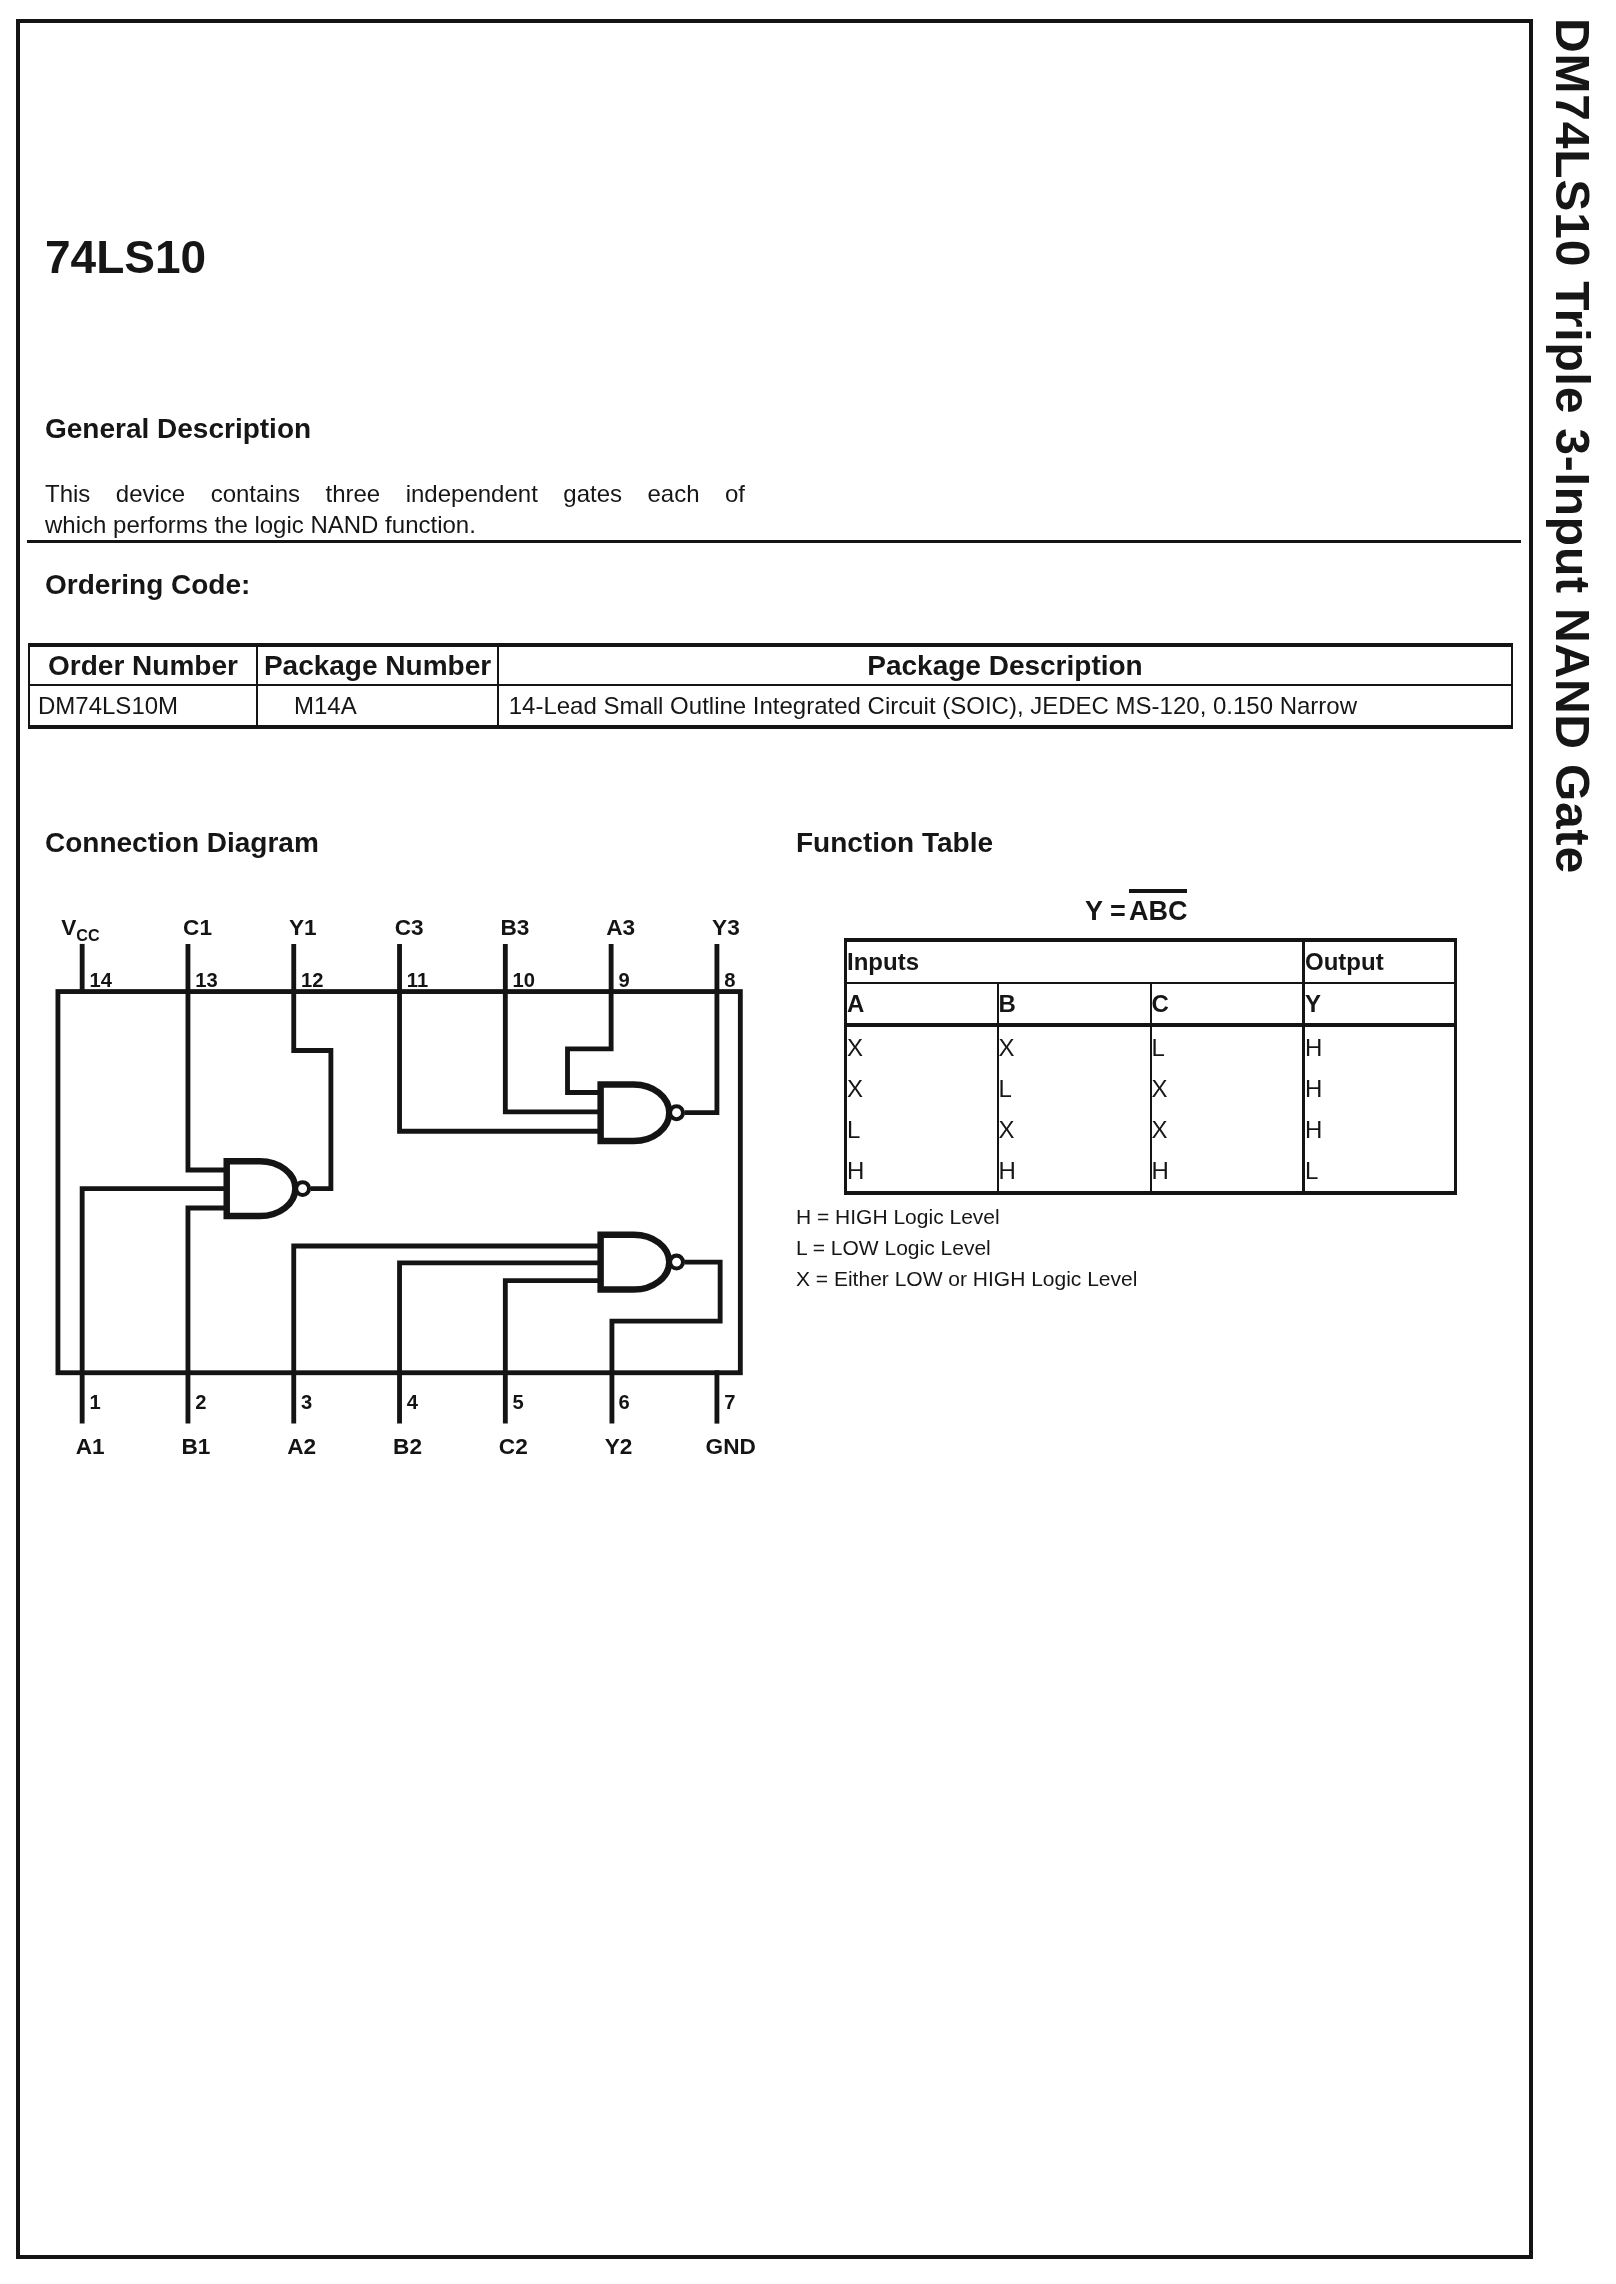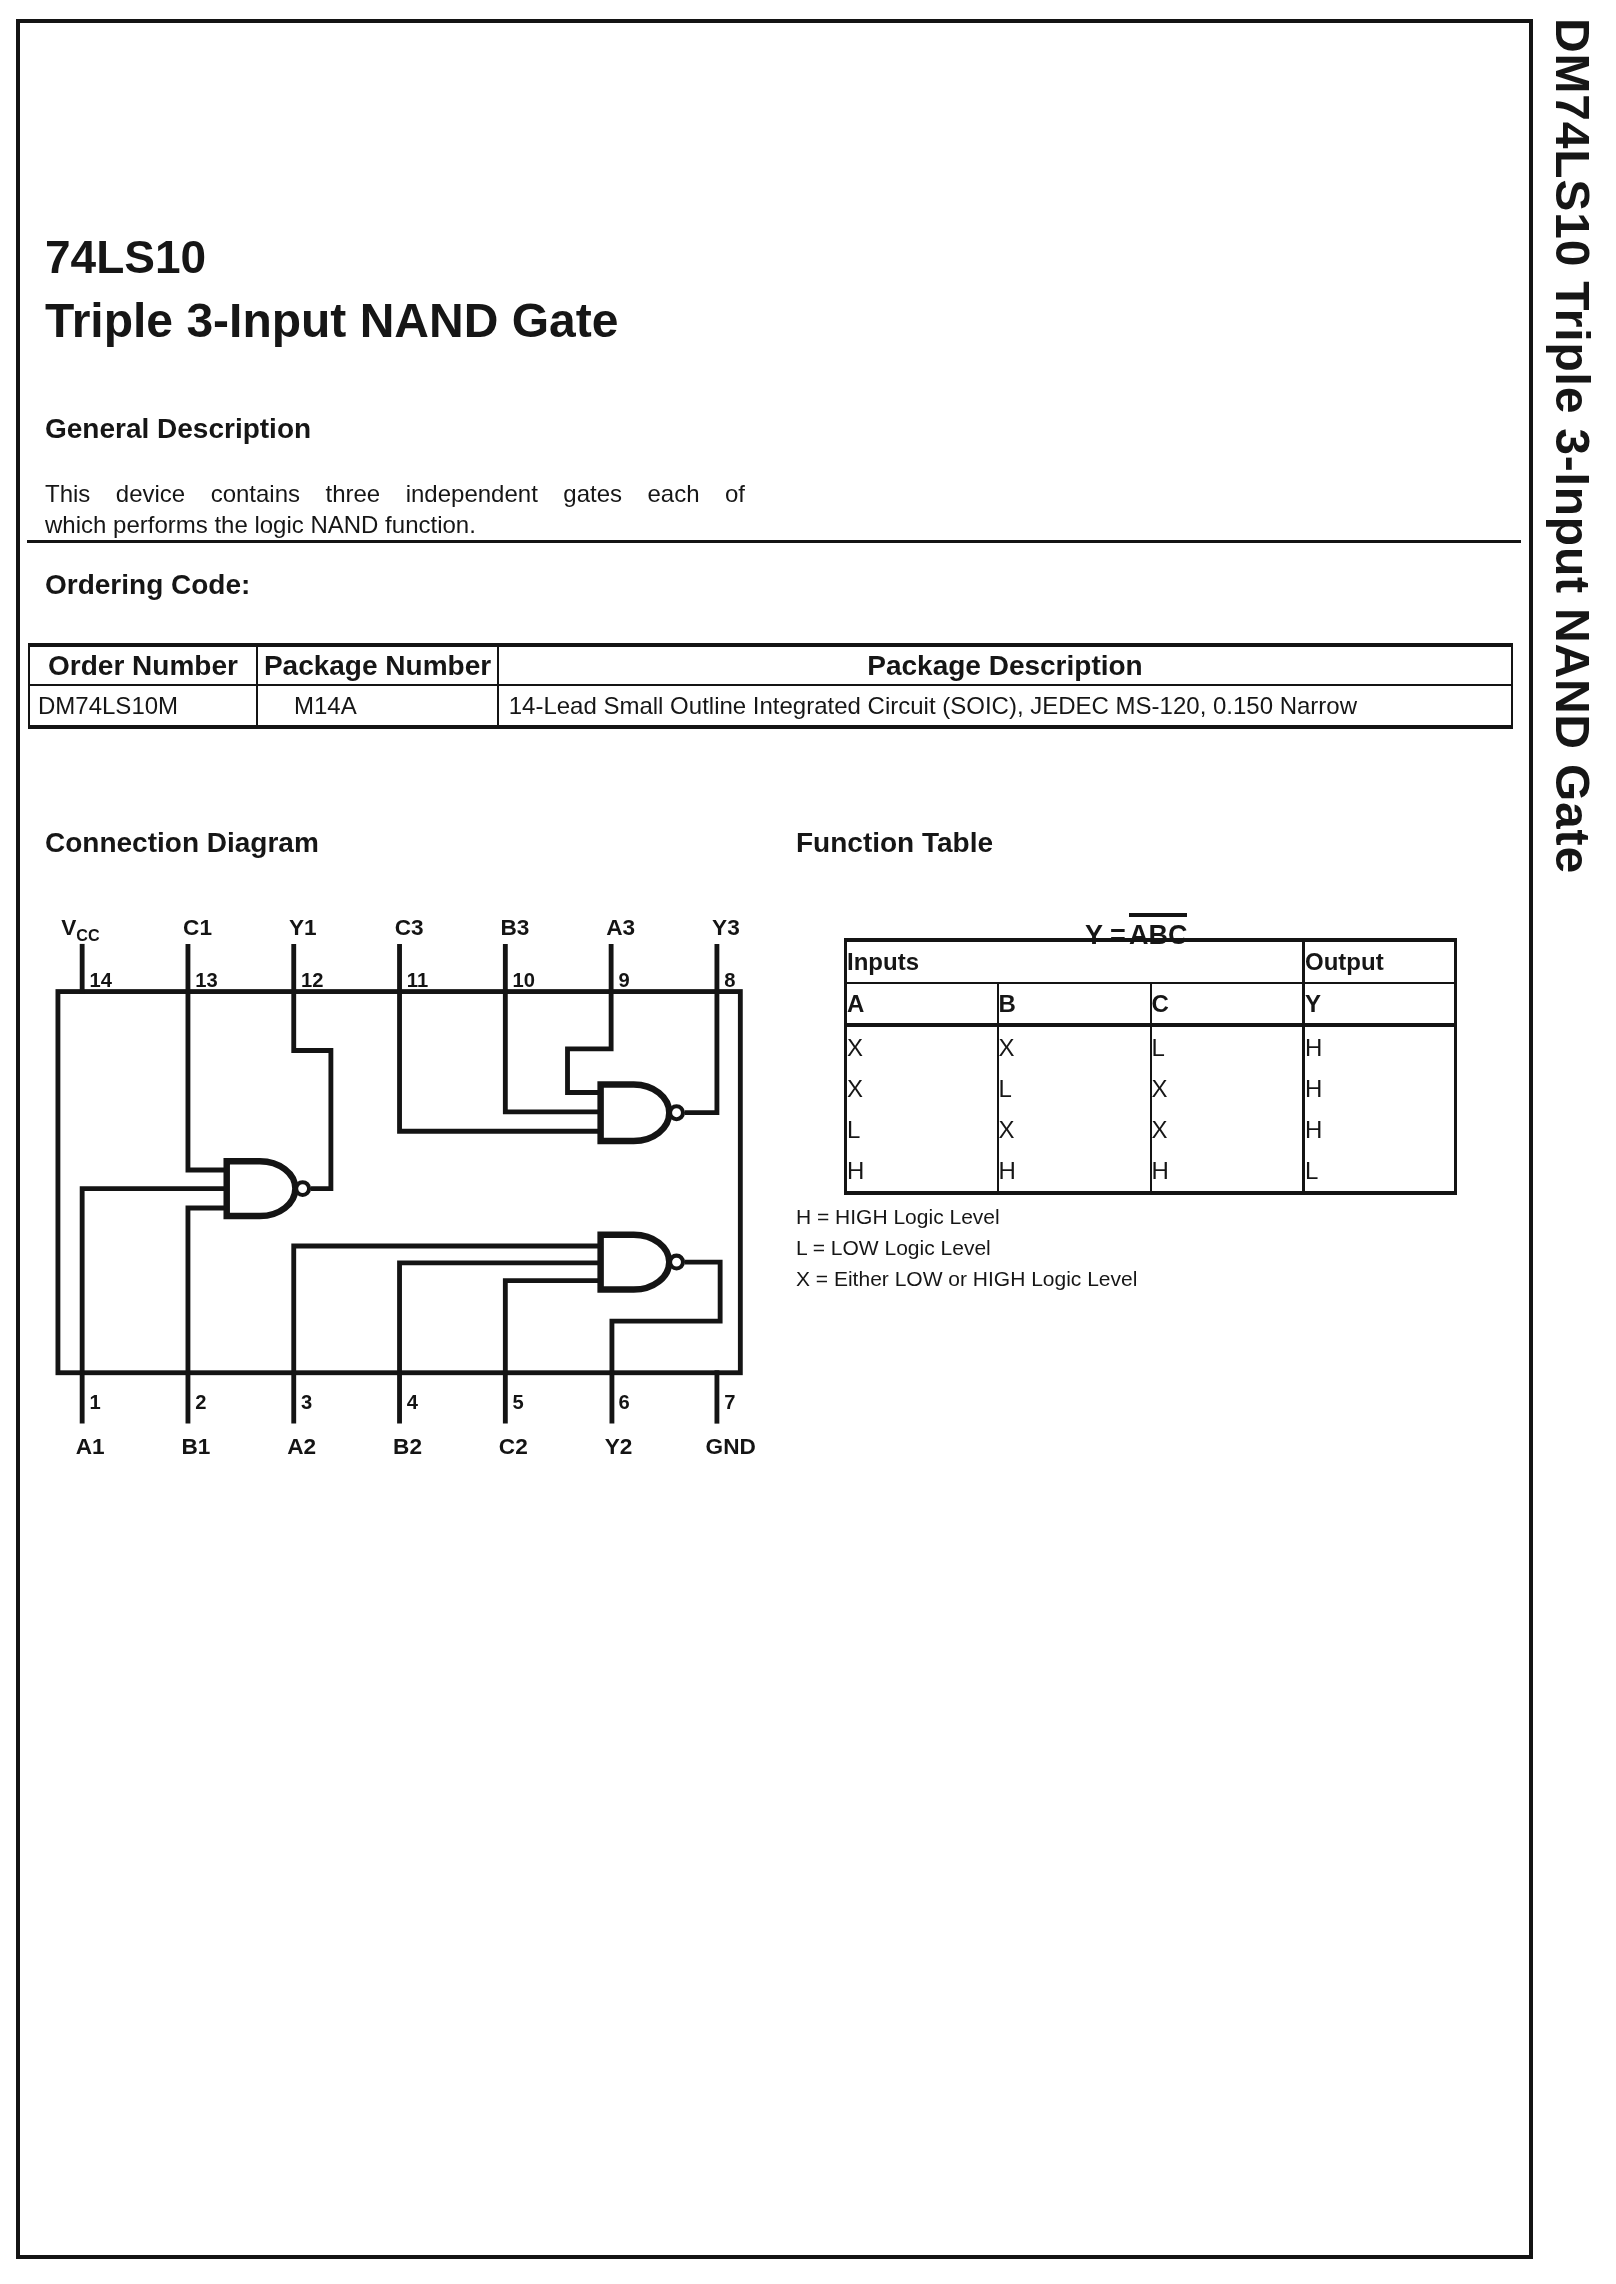--- a/index.html
+++ b/index.html
@@ -37,21 +37,21 @@
     border-bottom:2.4px solid #141414;}
   .oc-table td{font-size:24px; height:39px; padding:0 0 0 0;}
   .oc-table th+th, .oc-table td+td{border-left:2.4px solid #141414;margin-top:13px;}
   .oc-table tbody tr:first-child td{border-bottom:2.4px solid #141414;}
   .oc-table td:nth-child(1){text-align:left; padding-left:8px;}
   .oc-table td:nth-child(2){text-align:left;padding-left:36px;}
   .oc-table td:nth-child(3){text-align:left; padding-left:9.7px;}
   .oc-note{position:absolute; left:32px; top:776px; font-size:19px;}
 
   
-  .equation{position:absolute; left:1085px; top:889px; font-size:27px; font-weight:bold;margin-top:24px;}
+  .equation{position:absolute; left:1085px; top:889px; font-size:27px; font-weight:bold;}
   .over{display:inline-block; border-top:4px solid #141414; padding-top:3.2px; margin-left:3.2px;}
   .ft-table{
     position:absolute; left:844px; top:938px; border-collapse:collapse; table-layout:fixed;
     border:3.2px solid #141414; border-top-width:4px; border-bottom-width:4px;
   }
   .ft-table th, .ft-table td{padding:0; text-align:left; font-size:24px;}
   .ft-group th{height:40px; font-weight:bold; border-bottom:2.4px solid #141414;}
   .ft-cols th{height:39px; font-weight:bold; border-bottom:4px solid #141414;}
   .ft-table td{height:41px; font-weight:normal;}
   .vl-thin{border-left:2.4px solid #141414;}
@@ -64,21 +64,20 @@
 </style>
 </head>
 <body>
 
 <div class="page">
   <div class="page-border"></div>
 
   <div class="sidebar-title">DM74LS10 Triple 3-Input NAND Gate</div>
 
   <div class="part-number">74LS10</div>
-  <div class="part-title">Triple 3-Input NAND Gate</div>
 
   <div class="section-heading" id="gd-heading">General Description</div>
   <div class="gd-body">
     <div class="gd-line1">This device contains three independent gates each of</div>
     <div>which performs the logic NAND function.</div>
   </div>
 
   <div class="separator"></div>
 
   <div class="section-heading" id="oc-heading">Ordering Code:</div>

